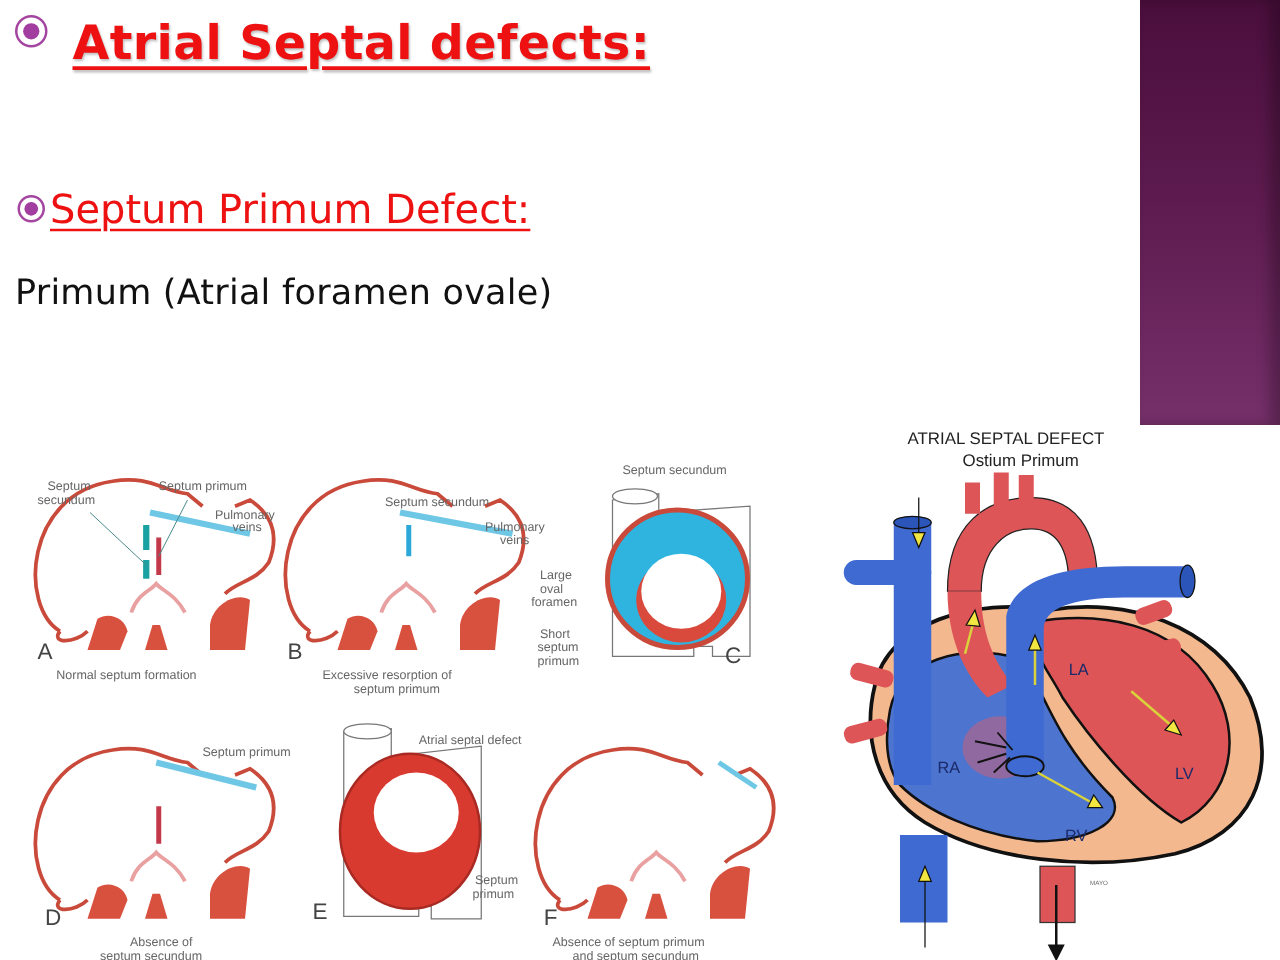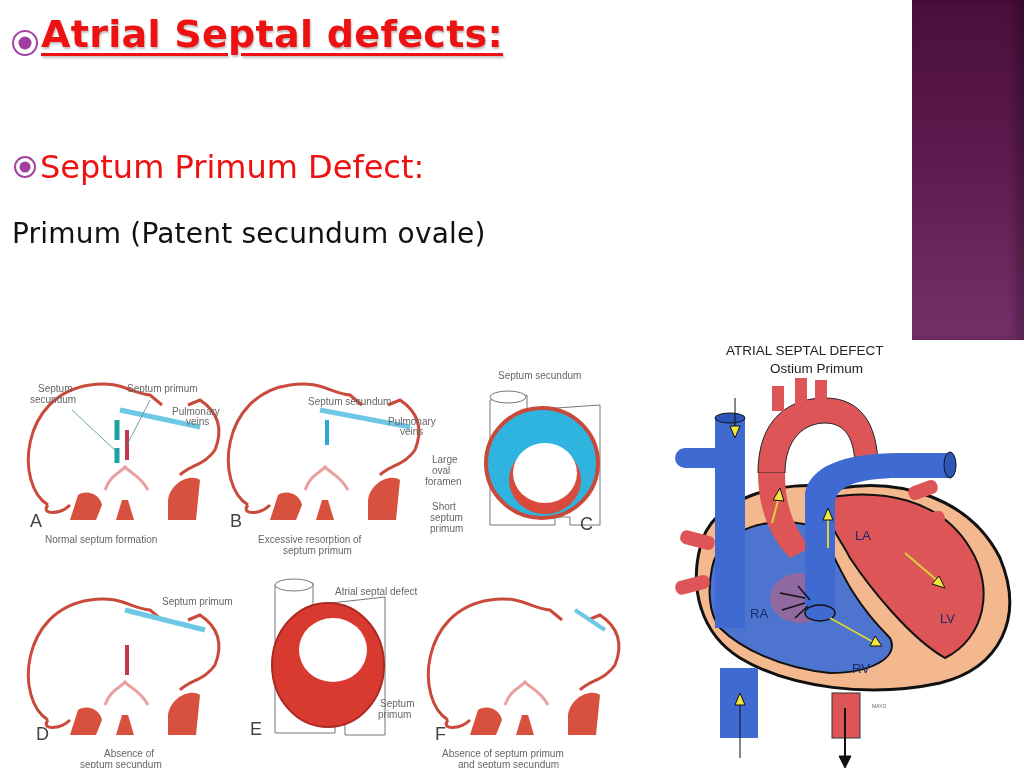--- a/index.html
+++ b/index.html
@@ -21,37 +21,37 @@
   .bullet::after {
     content: ""; position: absolute; left: 50%; top: 50%;
     width: 13px; height: 13px; border-radius: 50%;
     background: #a13ea0; transform: translate(-50%,-50%);
   }
   .bullet.small { width: 22px; height: 22px; border-width: 2px; }
   .bullet.small::after { width: 11px; height: 11px; }
 
   .title {
     position: absolute; left: 12px; top: 12px;
-    display: flex; align-items: flex-end; gap: 3px;
+    display: flex; align-items: flex-start; gap: 20px;
   }
   .title-text {
     font-family: "DejaVu Sans", sans-serif; font-weight: bold;
     font-size: 38px; color: #ee1111; text-decoration: underline;
     text-decoration-thickness: 3px; text-underline-offset: 6px;
     letter-spacing: 0.3px;
     text-shadow: 1px 2px 2px rgba(0,0,0,0.25);
   }
 
   .subtitle {
     position: absolute; left: 14px; top: 148px;
     display: flex; align-items: center; gap: 4px;
   }
   .subtitle-text {
     font-family: "DejaVu Sans", sans-serif; font-size: 32px; color: #ee1111;
-    text-decoration-thickness: 2px; text-underline-offset: 5px;
+    text-decoration: underline; text-decoration-thickness: 2px; text-underline-offset: 5px;
   }
 
   .body-lines { position: absolute; left: 12px; top: 205px; }
   .body-line {
     font-family: "DejaVu Sans", sans-serif; font-size: 28px; color: #111;
     line-height: 57px; white-space: nowrap; letter-spacing: 0.2px;
   }
 
   .diagram-left { position: absolute; left: 0; top: 365px; width: 640px; height: 403px; }
   .diagram-right { position: absolute; left: 640px; top: 338px; width: 384px; height: 430px; }
@@ -70,21 +70,21 @@
   <span class="bullet"></span>
   <span class="title-text">Atrial Septal defects:</span>
 </div>
 
 <div class="subtitle">
   <span class="bullet small"></span>
   <span class="subtitle-text">Septum Primum Defect:</span>
 </div>
 
 <div class="body-lines">
-  <div class="body-line">Primum (Patent secundum ovale)</div>
+  <div class="body-line">Primum (Atrial foramen ovale)</div>
 </div>
 
 <svg class="diagram-left" viewBox="0 0 640 403">
   <defs>
     <g id="atria">
       <path d="M48,140 C15,120 20,30 90,20 C120,15 130,28 150,30 L162,40" fill="none" stroke="#c94a3a" stroke-width="3"></path>
       <path d="M188,40 L200,35 C215,45 225,60 215,85 C205,100 190,100 180,110" fill="none" stroke="#c94a3a" stroke-width="3"></path>
       <path d="M48,140 C40,150 60,150 70,140" fill="none" stroke="#c94a3a" stroke-width="3"></path>
       <path d="M70,155 L78,130 C88,124 100,130 102,140 L96,155 Z" fill="#d8503e"></path>
       <path d="M116,155 L122,135 L128,135 L134,155 Z" fill="#d8503e"></path>

